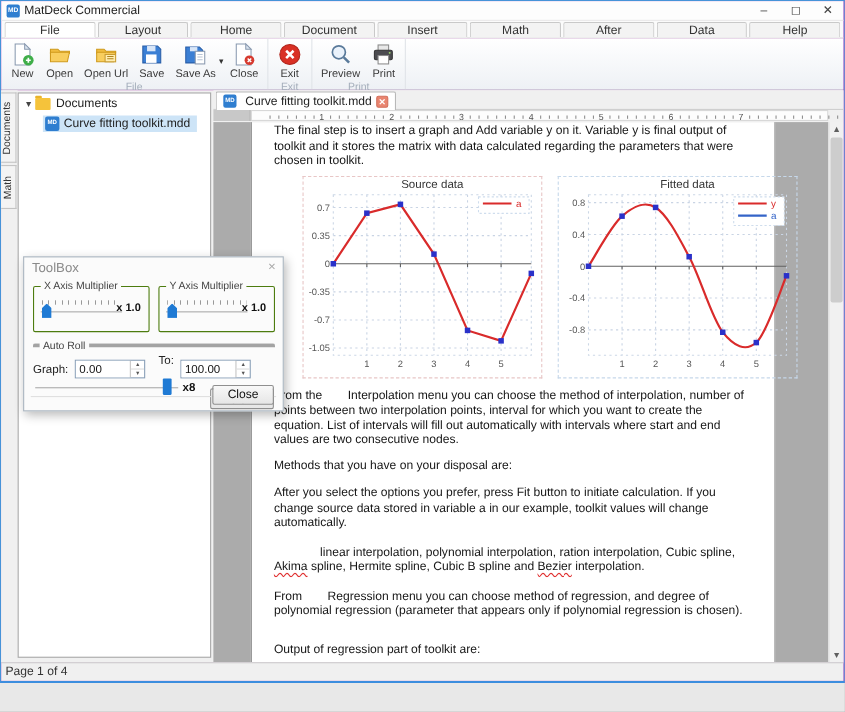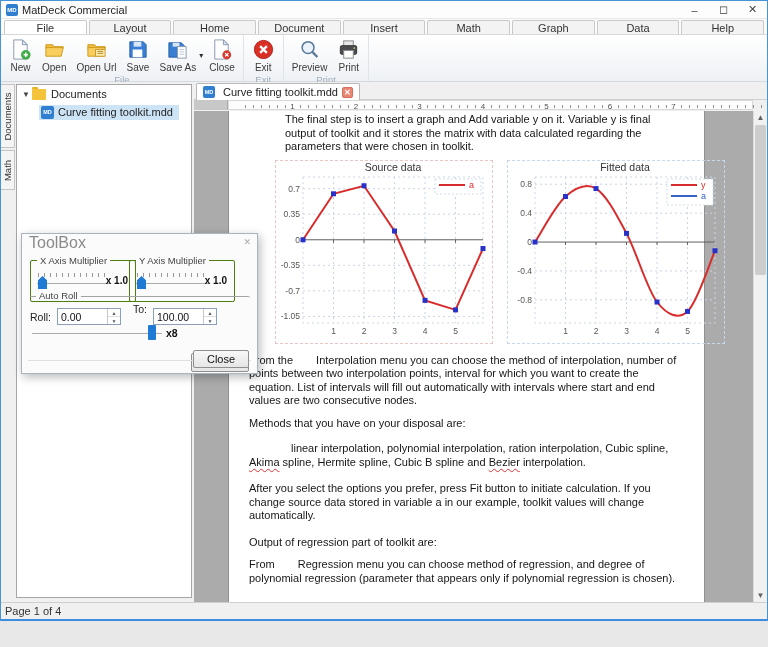--- a/index.html
+++ b/index.html
@@ -91,33 +91,33 @@
   #vthumb { position:absolute; left:1px; top:14px; width:11px; height:150px; background:#cdcdcd; border-radius:2px; }
 
   
   #statusbar { position:absolute; left:0; bottom:0; right:0; height:17px; background:#f0f0f0;
                border-top:1px solid #cfcfcf; font-size:11px; color:#333; display:flex; align-items:center; padding-left:4px; }
 
   
   #toolbox { position:absolute; left:20px; top:232px; width:237px; height:141px; background:#fbfbfb;
              border:1px solid #a9b4bf; box-shadow:2px 3px 9px rgba(0,0,0,.28); z-index:50; }
   #tb-title { position:absolute; left:0; top:0; right:0; height:17px; display:flex; align-items:center;
-              font-size:16px; color:#8a8a8a; padding-left:7px; }
+              font-size:12px; color:#8a8a8a; padding-left:7px; }
   #tb-close { position:absolute; right:6px; top:3px; font-size:9px; color:#aaa; }
   .groupbox { position:absolute; border:1px solid #4d7c0f; border-radius:2px; }
   .groupbox .glabel { position:absolute; top:-6px; left:6px; background:#fbfbfb; padding:0 3px; font-size:9.5px; color:#444; }
   #gx { left:8px;  top:26px; width:106px; height:42px; }
-  #gy { left:107px; top:26px; width:106px; height:42px; }
+  #gy { left:122px; top:26px; width:106px; height:42px; }
   .tick-strip { position:absolute; left:7px; top:12px; width:72px; height:4px;
                 background:repeating-linear-gradient(90deg,#999 0 1px,transparent 1px 6px); }
   .slide-track { position:absolute; left:6px; top:22px; width:74px; border-top:1px solid #ababab; }
   .slide-handle { position:absolute; left:7px; top:15px; width:9px; height:13px; background:#1f7ad4;
                   clip-path:polygon(50% 0,100% 32%,100% 100%,0 100%,0 32%); }
   .mult-label { position:absolute; right:7px; top:14px; font-size:10px; font-weight:bold; color:#111; }
-  #gauto { left:8px; top:62px; width:220px; height:42px; border:none; border-top:1px solid #a3a3a3; }
+  #gauto { left:8px; top:78px; width:220px; height:42px; border:none; border-top:4px solid #a3a3a3; }
   #gauto .glabel { top:-7px; }
   .ar-row1 { position:absolute; left:0; top:6px; right:0; display:flex; align-items:center; font-size:10.5px; color:#222; }
   .spin { display:flex; width:64px; height:17px; border:1px solid #8aa0b8; background:#fff; }
   .spin input { flex:1; min-width:0; border:0; outline:none; font-size:10.5px; padding-left:3px;
                 font-family:"Liberation Sans",sans-serif; color:#111; }
   .spin-btns { width:13px; border-left:1px solid #c6c6c6; display:flex; flex-direction:column; }
   .spin-btns div { flex:1; font-size:5px; color:#555; display:flex; align-items:center; justify-content:center; }
   .spin-btns div:first-child { border-bottom:1px solid #dcdcdc; }
   .ar-row2 { position:absolute; left:0; top:27px; right:0; height:18px; }
   #speed-track { position:absolute; left:2px; top:9px; width:130px; border-top:1px solid #ababab; }
@@ -144,21 +144,21 @@
     </div>
   </div>
 
   <div id="ribbon-tabs">
       <div class="rtab active">File</div>
       <div class="rtab">Layout</div>
       <div class="rtab">Home</div>
       <div class="rtab">Document</div>
       <div class="rtab">Insert</div>
       <div class="rtab">Math</div>
-      <div class="rtab">Graph</div>
+      <div class="rtab">After</div>
       <div class="rtab">Data</div>
       <div class="rtab">Help</div>
     </div>
   <div id="toolbar">
       <div class="rgroup">
         <div class="rbuttons">
           <div class="rbtn-wrap">
             <div class="rbtn">
               <span class="ric">
                 <svg width="23" height="23" viewBox="0 0 24 24">
@@ -383,21 +383,21 @@
             <span class="rtick" style="left: 500.062px;"></span>
             <span class="rtick" style="left: 508px;"></span>
             <span class="rtick" style="left: 515.938px;"></span>
             <span class="rtick" style="left: 523.875px;"></span>
             <span class="rtick" style="left: 531.812px;"></span>
           </div>
       </div>
       <div id="viewport">
         <div id="page">
           <div id="page-content">
-              <div class="para" style="margin-bottom: 6px; margin-left: 36px;"><span>The final step is to insert a graph and Add variable y on it. Variable y is final output of toolkit and it stores the matrix with data calculated regarding the parameters that were chosen in toolkit.</span></div>
+              <div class="para" style="margin-bottom: 6px;"><span>The final step is to insert a graph and Add variable y on it. Variable y is final output of toolkit and it stores the matrix with data calculated regarding the parameters that were chosen in toolkit.</span></div>
               <div class="charts-row">
                 <div class="chart-widget" style="border-color: rgb(232, 198, 198);"><svg width="214" height="180" viewBox="0 0 214 180">
                     <rect x="26" y="15" width="180" height="146" fill="none" stroke="#ccd7e6" stroke-dasharray="2,3"></rect>
                     <line x1="56.50847457627118" y1="15" x2="56.50847457627118" y2="161" stroke="#c9d4e4" stroke-dasharray="2,3"></line>
                     <line x1="87.01694915254237" y1="15" x2="87.01694915254237" y2="161" stroke="#c9d4e4" stroke-dasharray="2,3"></line>
                     <line x1="117.52542372881355" y1="15" x2="117.52542372881355" y2="161" stroke="#c9d4e4" stroke-dasharray="2,3"></line>
                     <line x1="148.03389830508473" y1="15" x2="148.03389830508473" y2="161" stroke="#c9d4e4" stroke-dasharray="2,3"></line>
                     <line x1="178.54237288135593" y1="15" x2="178.54237288135593" y2="161" stroke="#c9d4e4" stroke-dasharray="2,3"></line>
                     <line x1="26" y1="26.68" x2="206" y2="26.68" stroke="#c9d4e4" stroke-dasharray="2,3"></line>
                     <line x1="26" y1="52.230000000000004" x2="206" y2="52.230000000000004" stroke="#c9d4e4" stroke-dasharray="2,3"></line>
@@ -472,24 +472,24 @@
                     <text x="116" y="9" text-anchor="middle" font-size="10.5" fill="#333" font-family="Liberation Sans, sans-serif">Fitted data</text>
                     <rect x="158" y="17" width="46" height="26" fill="#fff" stroke="#cfdded" stroke-dasharray="2,2"></rect>
                     <line x1="162" y1="23" x2="188" y2="23" stroke="#d92b2b" stroke-width="2"></line>
                     <text x="192" y="26" font-size="9" fill="#d92b2b" font-family="Liberation Sans, sans-serif">y</text>
                     <line x1="162" y1="34" x2="188" y2="34" stroke="#3464c8" stroke-width="2"></line>
                     <text x="192" y="37" font-size="9" fill="#3464c8" font-family="Liberation Sans, sans-serif">a</text>
                   </svg></div>
               </div>
               <div class="para" style="margin-bottom: 9px;"><span>From the </span><span class="bold ">Interpolation</span><span> menu you can choose the method of interpolation, number of points between two interpolation points, interval for which you want to create the equation. List of intervals will fill out automatically with intervals where start and end values are two consecutive nodes.</span></div>
               <div class="para" style="margin-bottom: 12px;"><span>Methods that you have on your disposal are:</span></div>
+              <div class="para" style="margin-bottom: 13px;"><span>After you select the options you prefer, press Fit button to initiate calculation. If you change source data stored in variable a in our example, toolkit values will change automatically.</span></div>
               <div class="para indent" style="margin-bottom: 13px;"><span>linear interpolation, polynomial interpolation, ration interpolation, Cubic spline, </span><span class="misspell">Akima</span><span> spline, Hermite spline, Cubic B spline and </span><span class="misspell">Bezier</span><span> interpolation.</span></div>
-              <div class="para" style="margin-bottom: 13px;"><span>After you select the options you prefer, press Fit button to initiate calculation. If you change source data stored in variable a in our example, toolkit values will change automatically.</span></div>
+              <div class="para" style="margin-bottom: 22px;"><span>From </span><span class="bold ">Regression</span><span> menu you can choose method of regression, and  degree of polynomial regression (parameter that appears only if polynomial regression is chosen).</span></div>
               <div class="para" style="margin-bottom: 9px;"><span>Output of regression part of toolkit are:</span></div>
-              <div class="para" style="margin-bottom: 22px;"><span>From </span><span class="bold ">Regression</span><span> menu you can choose method of regression, and  degree of polynomial regression (parameter that appears only if polynomial regression is chosen).</span></div>
               <ul class="bullets">
                 <li>Regression equation</li>
                 <li>R-squared statistics (in Interpolation this value is always 1)</li>
               </ul>
             </div>
         </div>
       </div>
       <div id="vscroll">
         <div class="scroll-arrow" style="top:0;">▲</div>
         <div id="vthumb"></div>
@@ -513,21 +513,21 @@
       <span class="glabel">Y Axis Multiplier</span>
       <div class="tick-strip"></div>
       <div class="slide-track"></div>
       <div class="slide-handle"></div>
       <div class="mult-label">x 1.0</div>
     </div>
 
     <div class="groupbox" id="gauto">
       <span class="glabel">Auto Roll</span>
       <div class="ar-row1">
-        <span style="margin-right:6px;">Roll:</span>
+        <span style="margin-right:6px;">Graph:</span>
         <span class="spin">
           <input value="0.00" style="">
           <span class="spin-btns">
               <div>▲</div>
               <div>▼</div>
             </span>
         </span>
         <span style="margin:0 6px 15px 12px;">To:</span>
         <span class="spin">
           <input value="100.00" style="">

